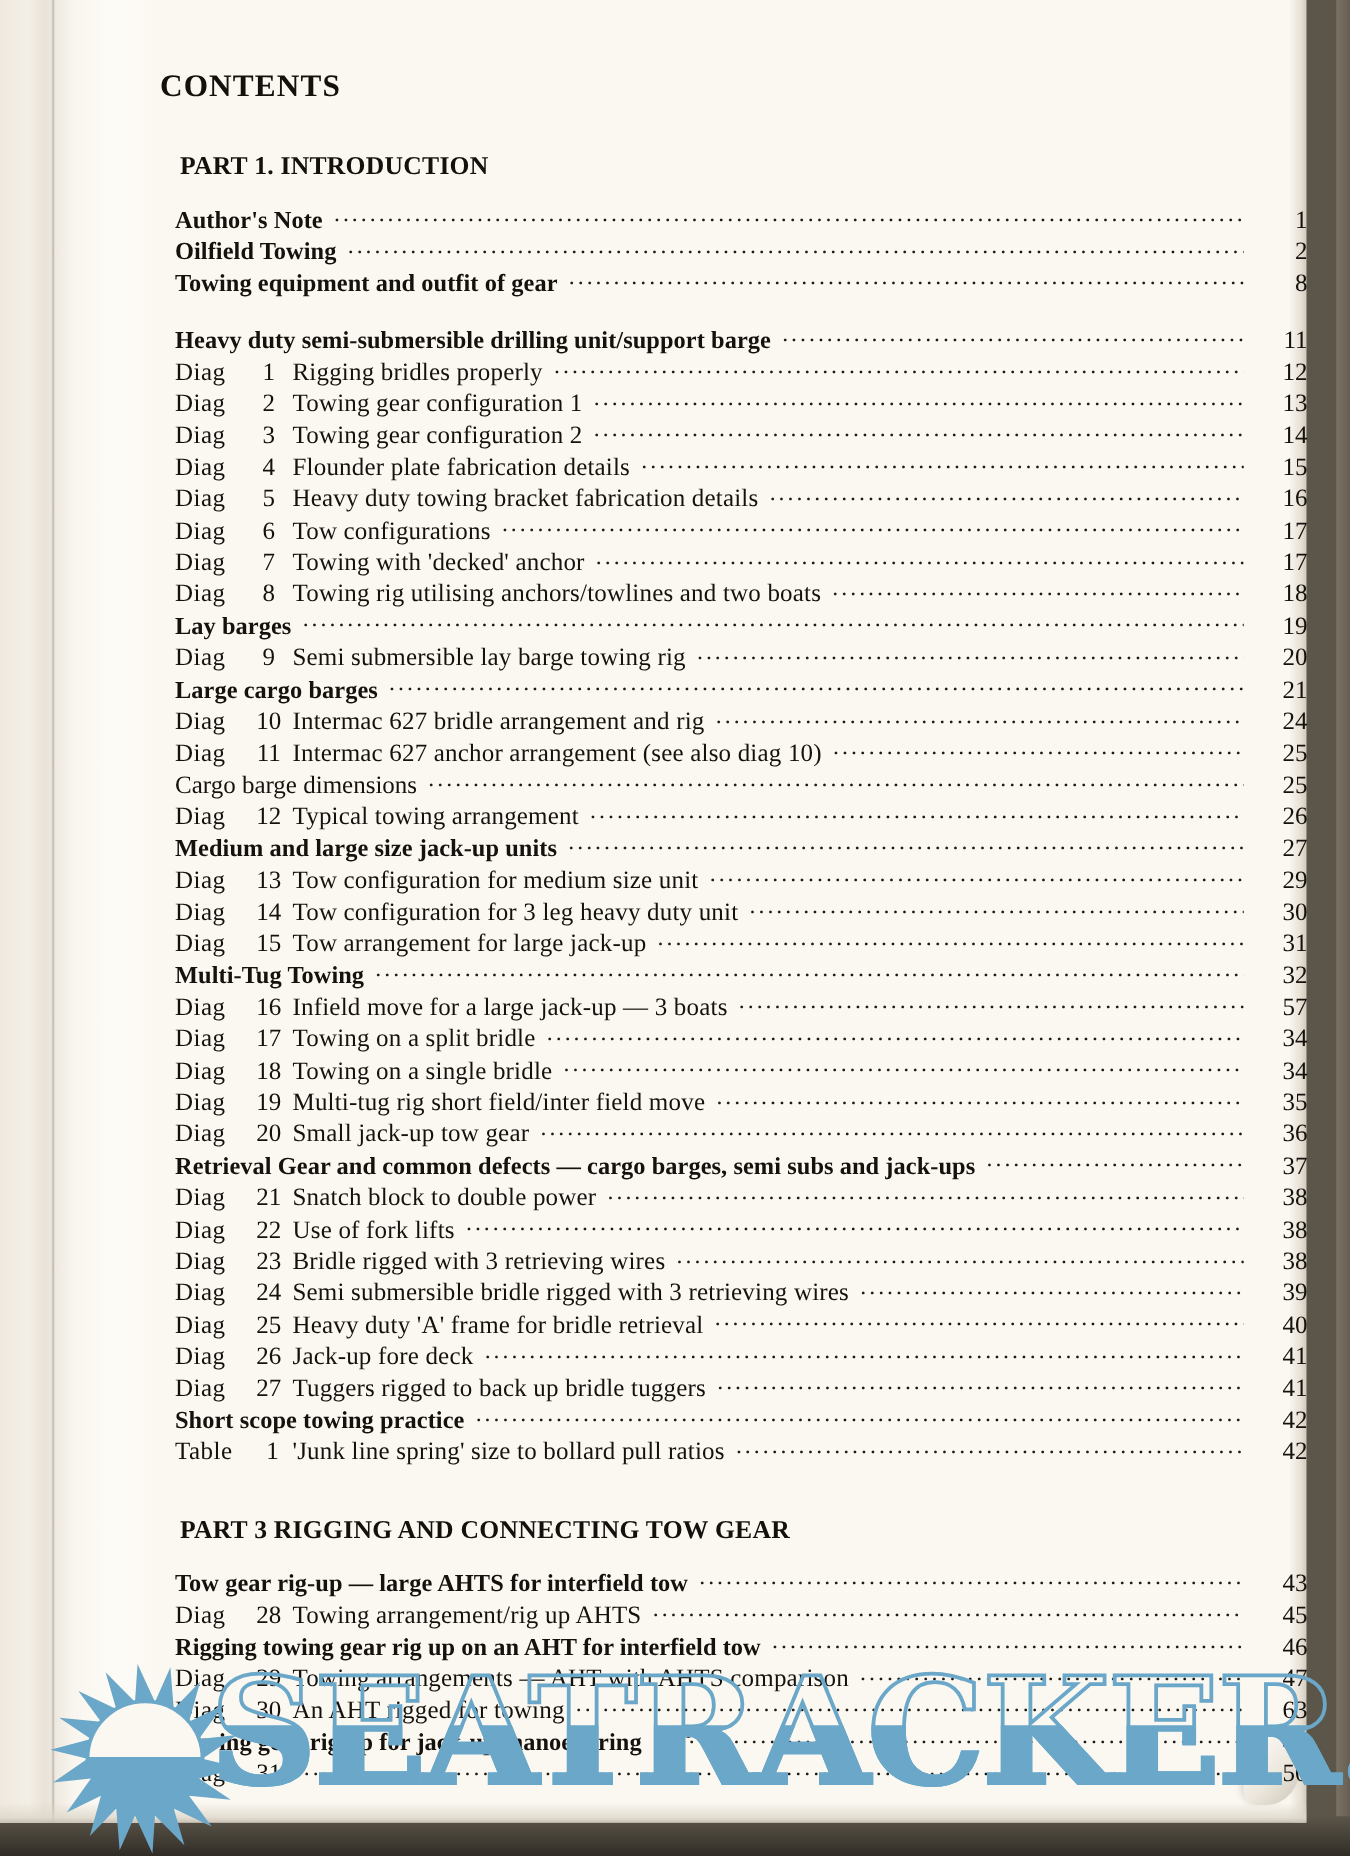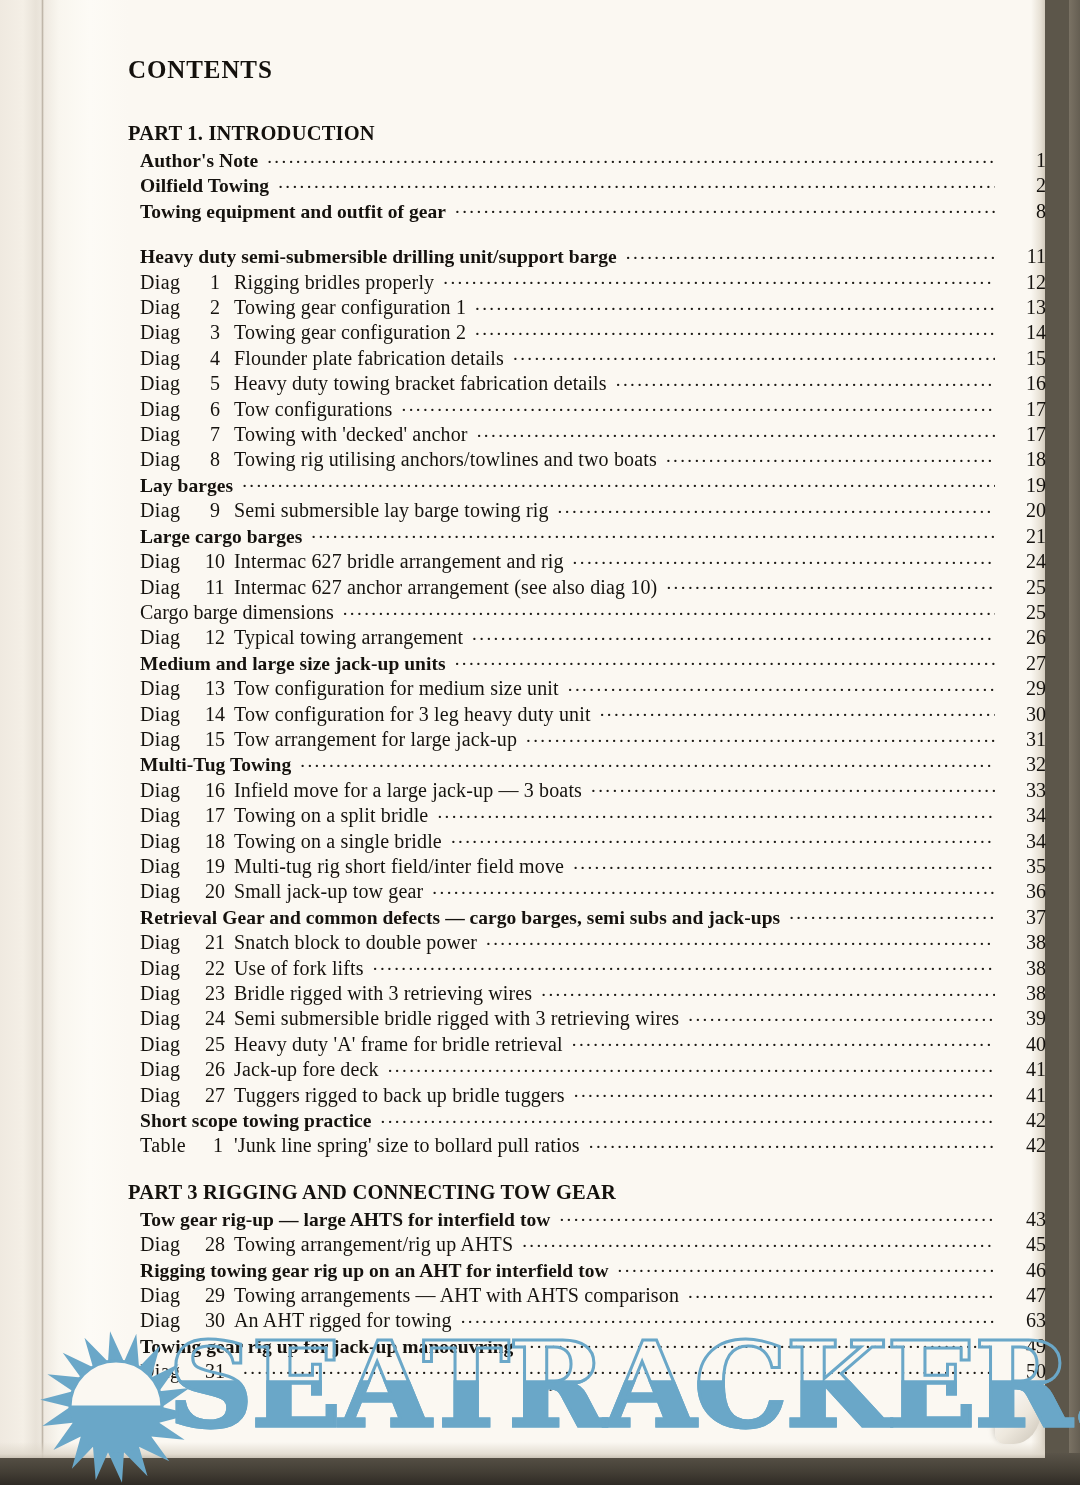--- a/index.html
+++ b/index.html
@@ -88,21 +88,21 @@
     letter-spacing: 0.9px;
     color: #14110d;
     margin: 0 0 36px 0;
   }
 
   .part-head {
     font-size: 20.5px;
     font-weight: bold;
     letter-spacing: 0.2px;
     color: #14110d;
-    margin: 0;
+    margin: 16px;
     padding: 1px 0 2px 0;
     line-height: 25px;
   }
   .part-gap { height: 20px; }
 
   .row {
     display: flex;
     align-items: baseline;
     line-height: 25.4px;
     color: #15120e;
@@ -382,21 +382,21 @@
         <div class="row section">
           <span class="label">Multi-Tug Towing</span>
           <span class="leader"></span>
           <span class="pageno">32</span>
         </div>
         <div class="row diag">
           <span class="tag">Diag</span>
           <span class="num">16</span>
           <span class="label">Infield move for a large jack-up — 3 boats</span>
           <span class="leader"></span>
-          <span class="pageno">33</span>
+          <span class="pageno">57</span>
         </div>
         <div class="row diag">
           <span class="tag">Diag</span>
           <span class="num">17</span>
           <span class="label">Towing on a split bridle</span>
           <span class="leader"></span>
           <span class="pageno">34</span>
         </div>
         <div class="row diag">
           <span class="tag">Diag</span>

